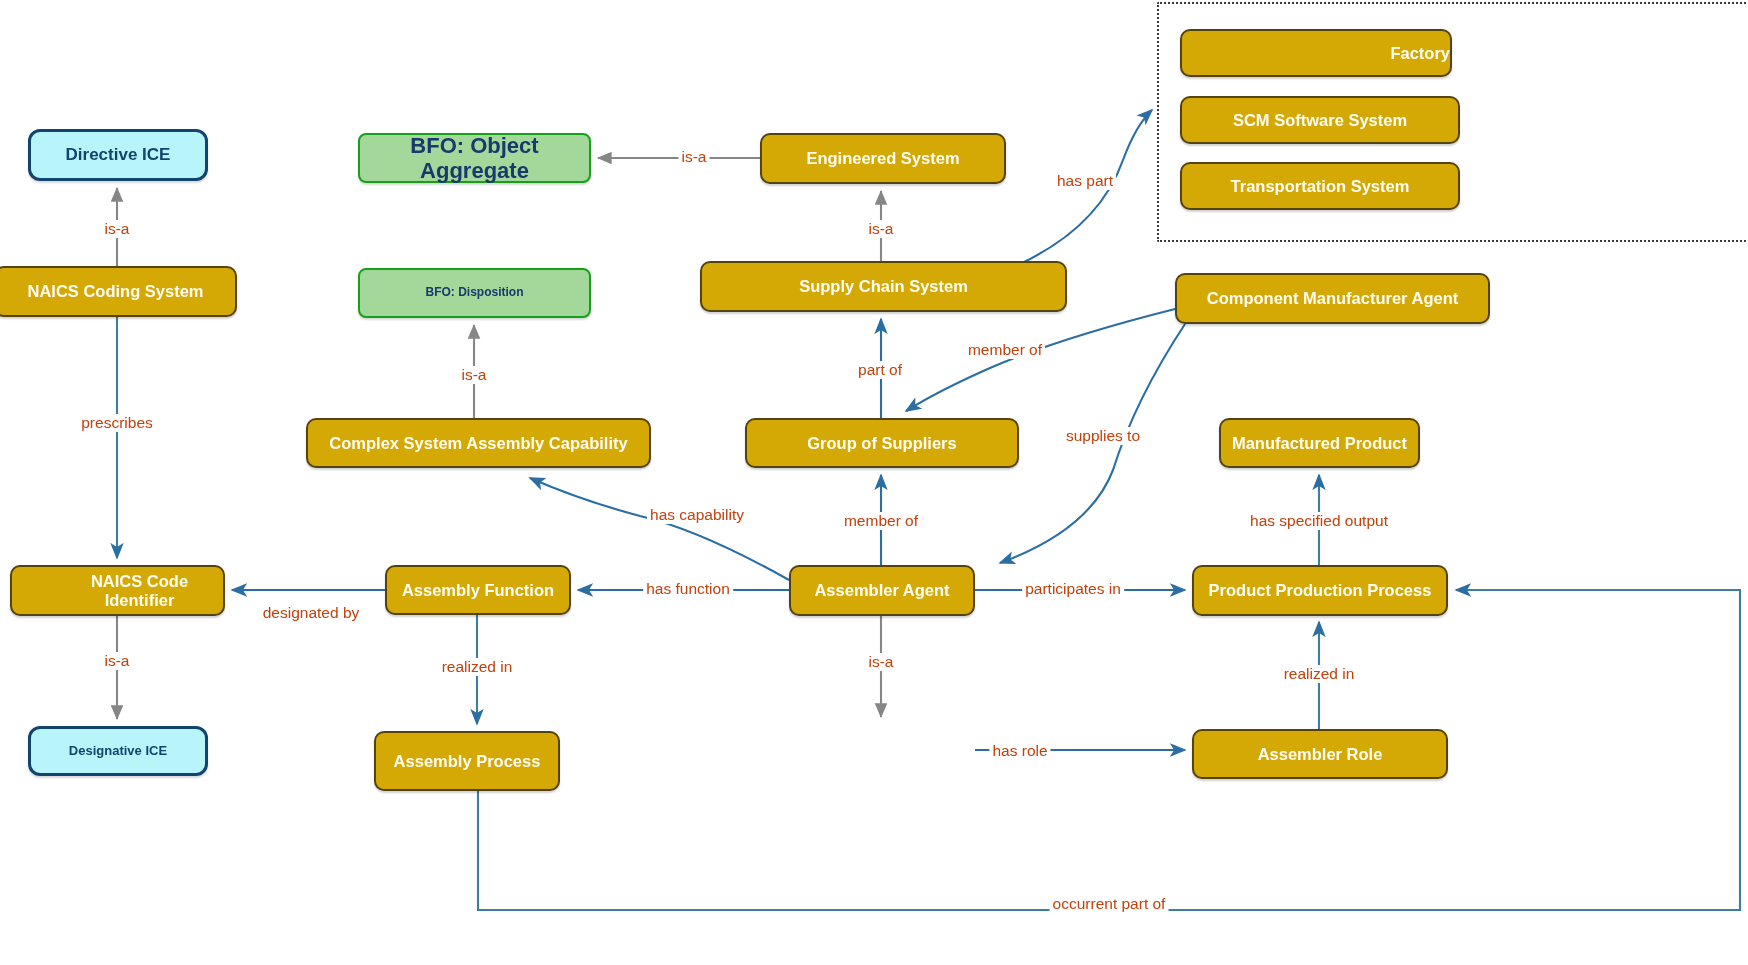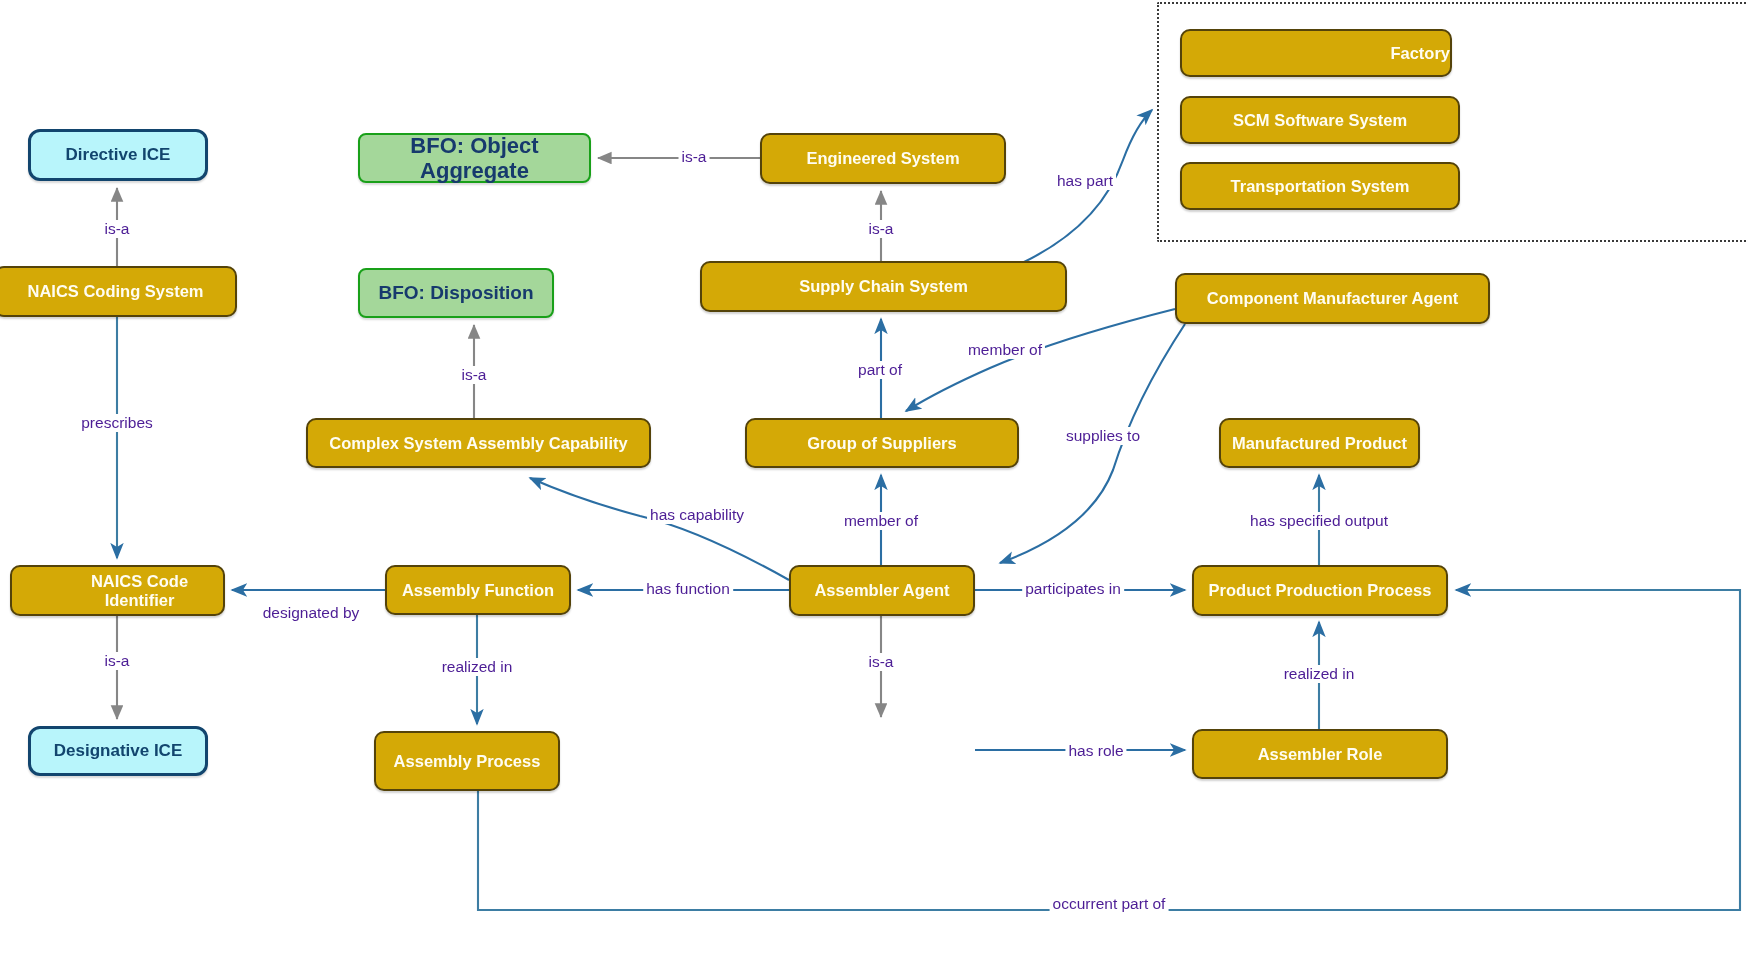--- a/index.html
+++ b/index.html
@@ -8,21 +8,21 @@
   svg.edges{position:absolute;left:0;top:0;width:1748px;height:965px;overflow:visible;}
   .node{position:absolute;box-sizing:border-box;display:flex;align-items:center;justify-content:center;
         text-align:center;border-radius:10px;font-weight:bold;line-height:1.15;}
   .node.gold{background:#d4a906;border:2.5px solid #54430a;color:#fffdf2;
              box-shadow:0 2px 2px rgba(0,0,0,.18);}
   .node.cyan{background:#b8f5fb;border:3px solid #12456e;color:#12456e;border-radius:12px;
              box-shadow:0 2px 2px rgba(0,0,0,.15);}
   .node.green{background:#a4d79a;border:2.5px solid #19a019;color:#173a6d;border-radius:8px;
               box-shadow:0 2px 2px rgba(0,0,0,.15);}
   .group-box{position:absolute;border:2px dotted #3a3a3a;border-radius:2px;background:transparent;}
-  .elabel{position:absolute;font-size:15.5px;color:#4c1d95;white-space:nowrap;
+  .elabel{position:absolute;font-size:15.5px;color:#c2410c;white-space:nowrap;
           font-family:"Liberation Sans", sans-serif;font-weight:normal;
           background:#ffffff;padding:0 3px;}
 </style>
 </head>
 <body>
 
 <div id="canvas">
 
   <div class="group-box" style="left:1157px;top:2px;height:236px;width:589px;"></div>
 
@@ -84,28 +84,28 @@
 
   <div class="node cyan" style="left:28px;top:129px;width:180px;height:52px;font-size:17px;">
       <span>Directive ICE</span>
     </div>
   <div class="node gold" style="left:-6px;top:266px;width:243px;height:51px;font-size:16.5px;">
       <span>NAICS Coding System</span>
     </div>
   <div class="node gold" style="left:10px;top:565px;width:215px;height:51px;font-size:16.5px;padding-left:44px;">
       <span>NAICS Code Identifier</span>
     </div>
-  <div class="node cyan" style="left:28px;top:726px;width:180px;height:50px;font-size:17px;">
+  <div class="node cyan" style="left:28px;top:726px;width:180px;height:50px;font-size:13px;">
       <span>Designative ICE</span>
     </div>
 
   <div class="node green" style="left:358px;top:133px;width:233px;height:50px;font-size:22px;">
       <span>BFO: Object Aggregate</span>
     </div>
-  <div class="node green" style="left:358px;top:268px;width:196px;height:50px;font-size:19px;">
+  <div class="node green" style="left:358px;top:268px;width:233px;height:50px;font-size:12px;">
       <span>BFO: Disposition</span>
     </div>
   <div class="node gold" style="left:306px;top:418px;width:345px;height:50px;font-size:16.5px;">
       <span>Complex System Assembly Capability</span>
     </div>
   <div class="node gold" style="left:385px;top:565px;width:186px;height:50px;font-size:16.5px;">
       <span>Assembly Function</span>
     </div>
   <div class="node gold" style="left:374px;top:731px;width:186px;height:60px;font-size:16.5px;">
       <span>Assembly Process</span>
@@ -157,18 +157,18 @@
   <div class="elabel" style="left:477px;top:667px;transform:translate(-50%,-50%);"><span>realized in</span></div>
   <div class="elabel" style="left:688px;top:589px;transform:translate(-50%,-50%);"><span>has function</span></div>
   <div class="elabel" style="left:881px;top:229px;transform:translate(-50%,-50%);"><span>is-a</span></div>
   <div class="elabel" style="left:1085px;top:181px;transform:translate(-50%,-50%);"><span>has part</span></div>
   <div class="elabel" style="left:880px;top:370px;transform:translate(-50%,-50%);"><span>part of</span></div>
   <div class="elabel" style="left:1005px;top:350px;transform:translate(-50%,-50%);"><span>member of</span></div>
   <div class="elabel" style="left:881px;top:521px;transform:translate(-50%,-50%);"><span>member of</span></div>
   <div class="elabel" style="left:1103px;top:436px;transform:translate(-50%,-50%);"><span>supplies to</span></div>
   <div class="elabel" style="left:881px;top:662px;transform:translate(-50%,-50%);"><span>is-a</span></div>
   <div class="elabel" style="left:1073px;top:589px;transform:translate(-50%,-50%);"><span>participates in</span></div>
-  <div class="elabel" style="left:1096px;top:751px;transform:translate(-50%,-50%);text-align:right;"><span>has role</span></div>
+  <div class="elabel" style="left:1020px;top:751px;transform:translate(-50%,-50%);text-align:right;"><span>has role</span></div>
   <div class="elabel" style="left:1319px;top:674px;transform:translate(-50%,-50%);"><span>realized in</span></div>
   <div class="elabel" style="left:1319px;top:521px;transform:translate(-50%,-50%);"><span>has specified output</span></div>
   <div class="elabel" style="left:1109px;top:904px;transform:translate(-50%,-50%);"><span>occurrent part of</span></div>
 
 </div>
 
 </body></html>

